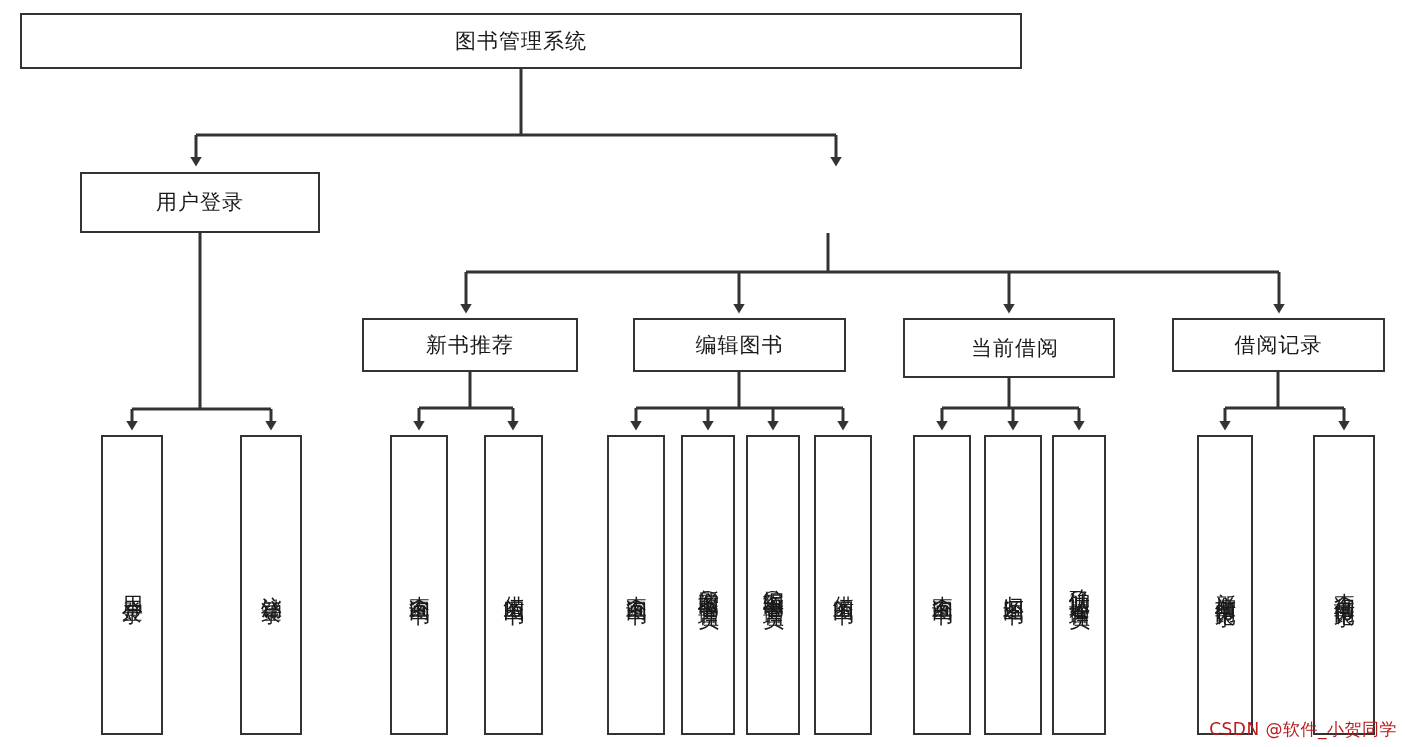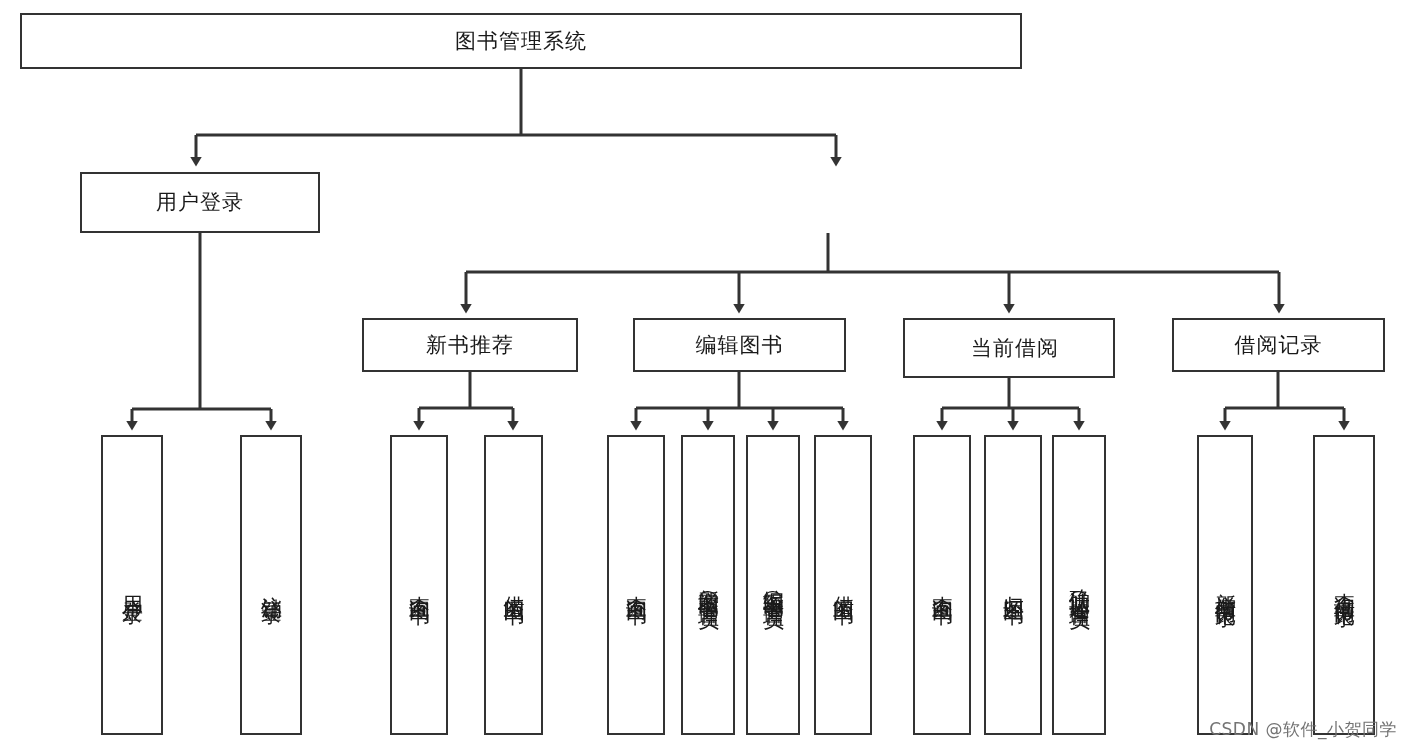--- a/index.html
+++ b/index.html
@@ -55,21 +55,21 @@
     text-orientation: upright;
     font-size: 21px;
     letter-spacing: 3px;
     max-height: 100%;
   }
   #watermark {
     position: absolute;
     right: 8px;
     bottom: 6px;
     font-size: 17px;
-    color: #737373;
+    color: #b91c1c;
     z-index: 5;
     white-space: nowrap;
     letter-spacing: 0.5px;
   }
 </style>
 </head>
 <body>
 
 <div id="canvas">
 

